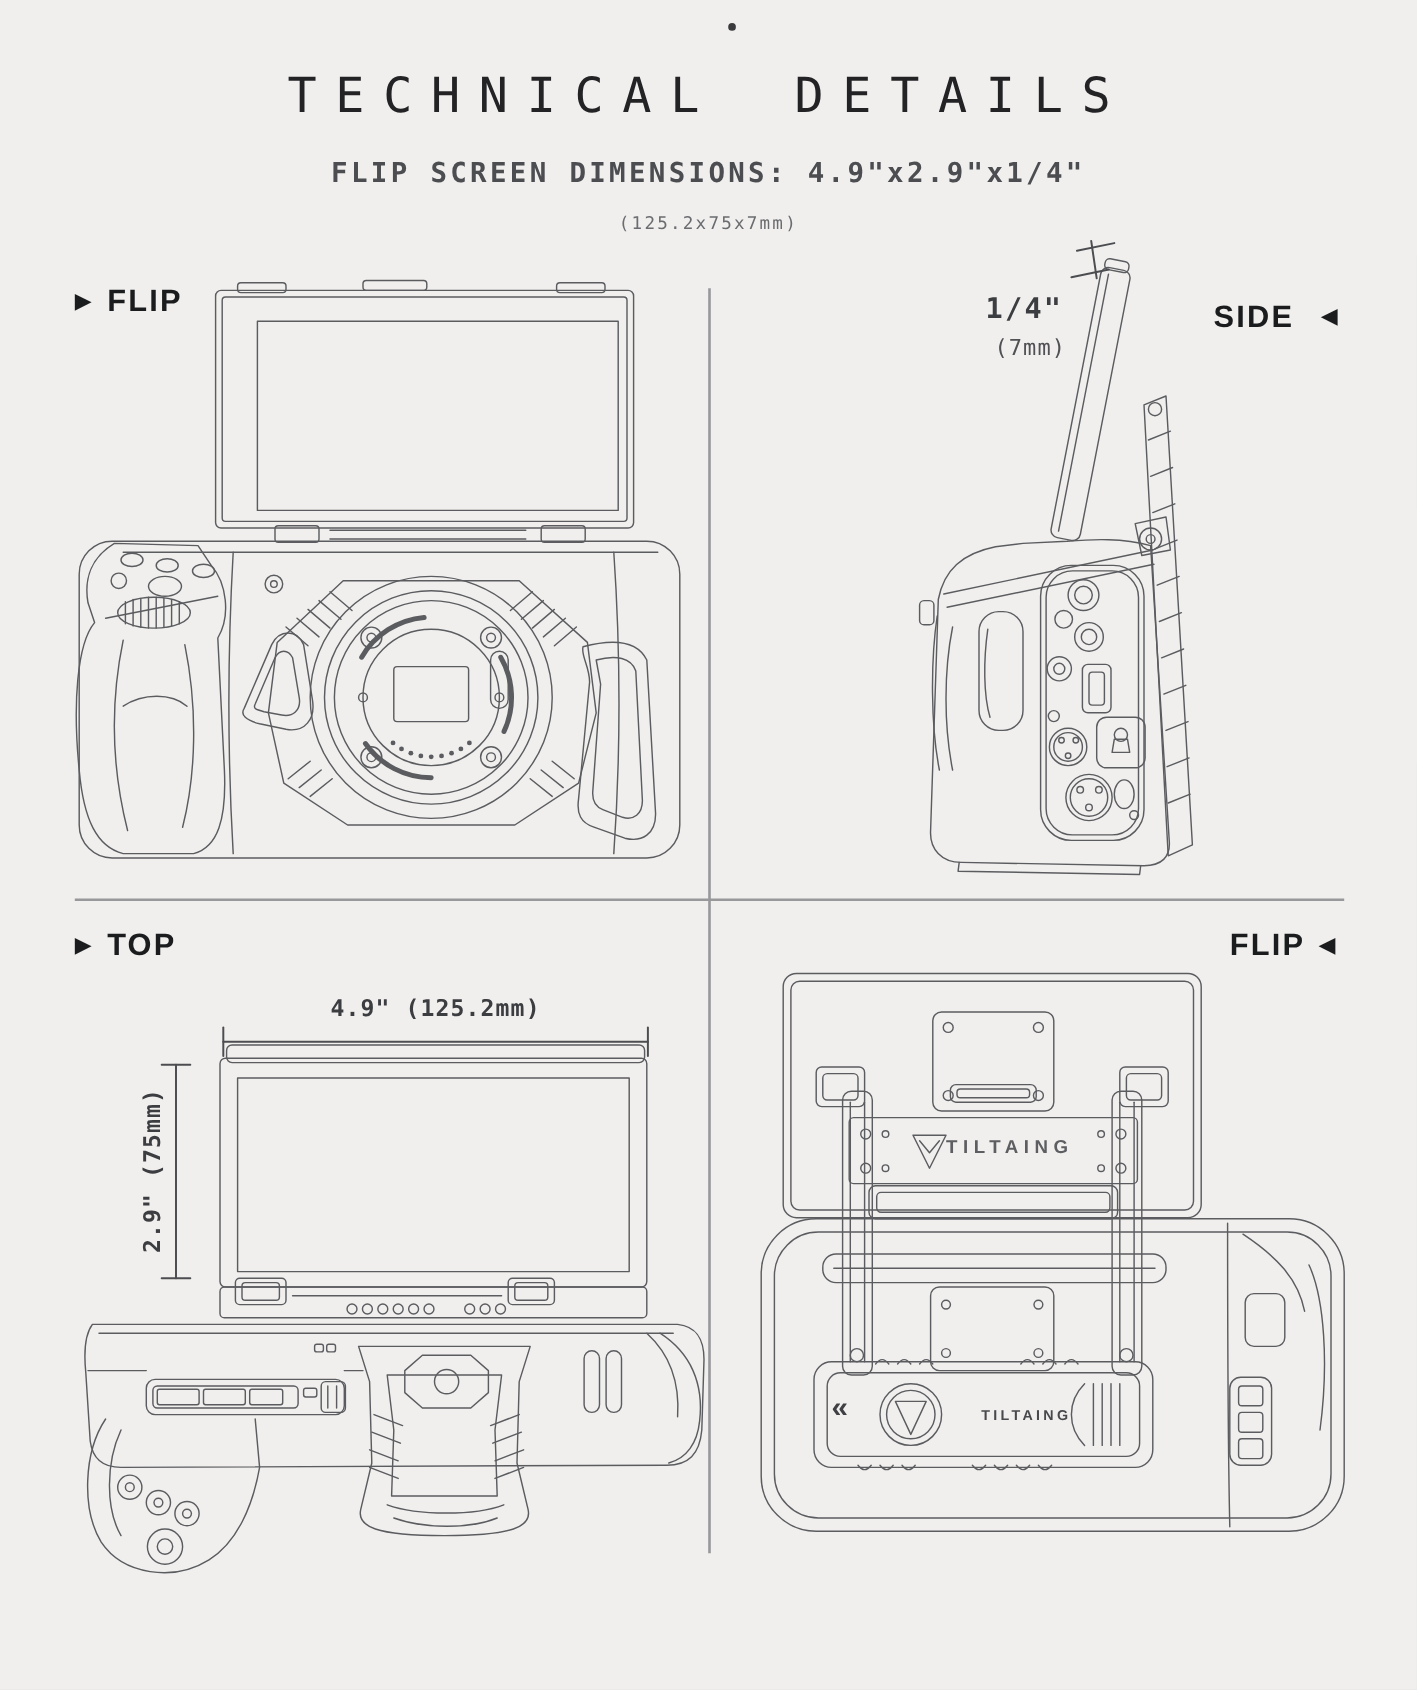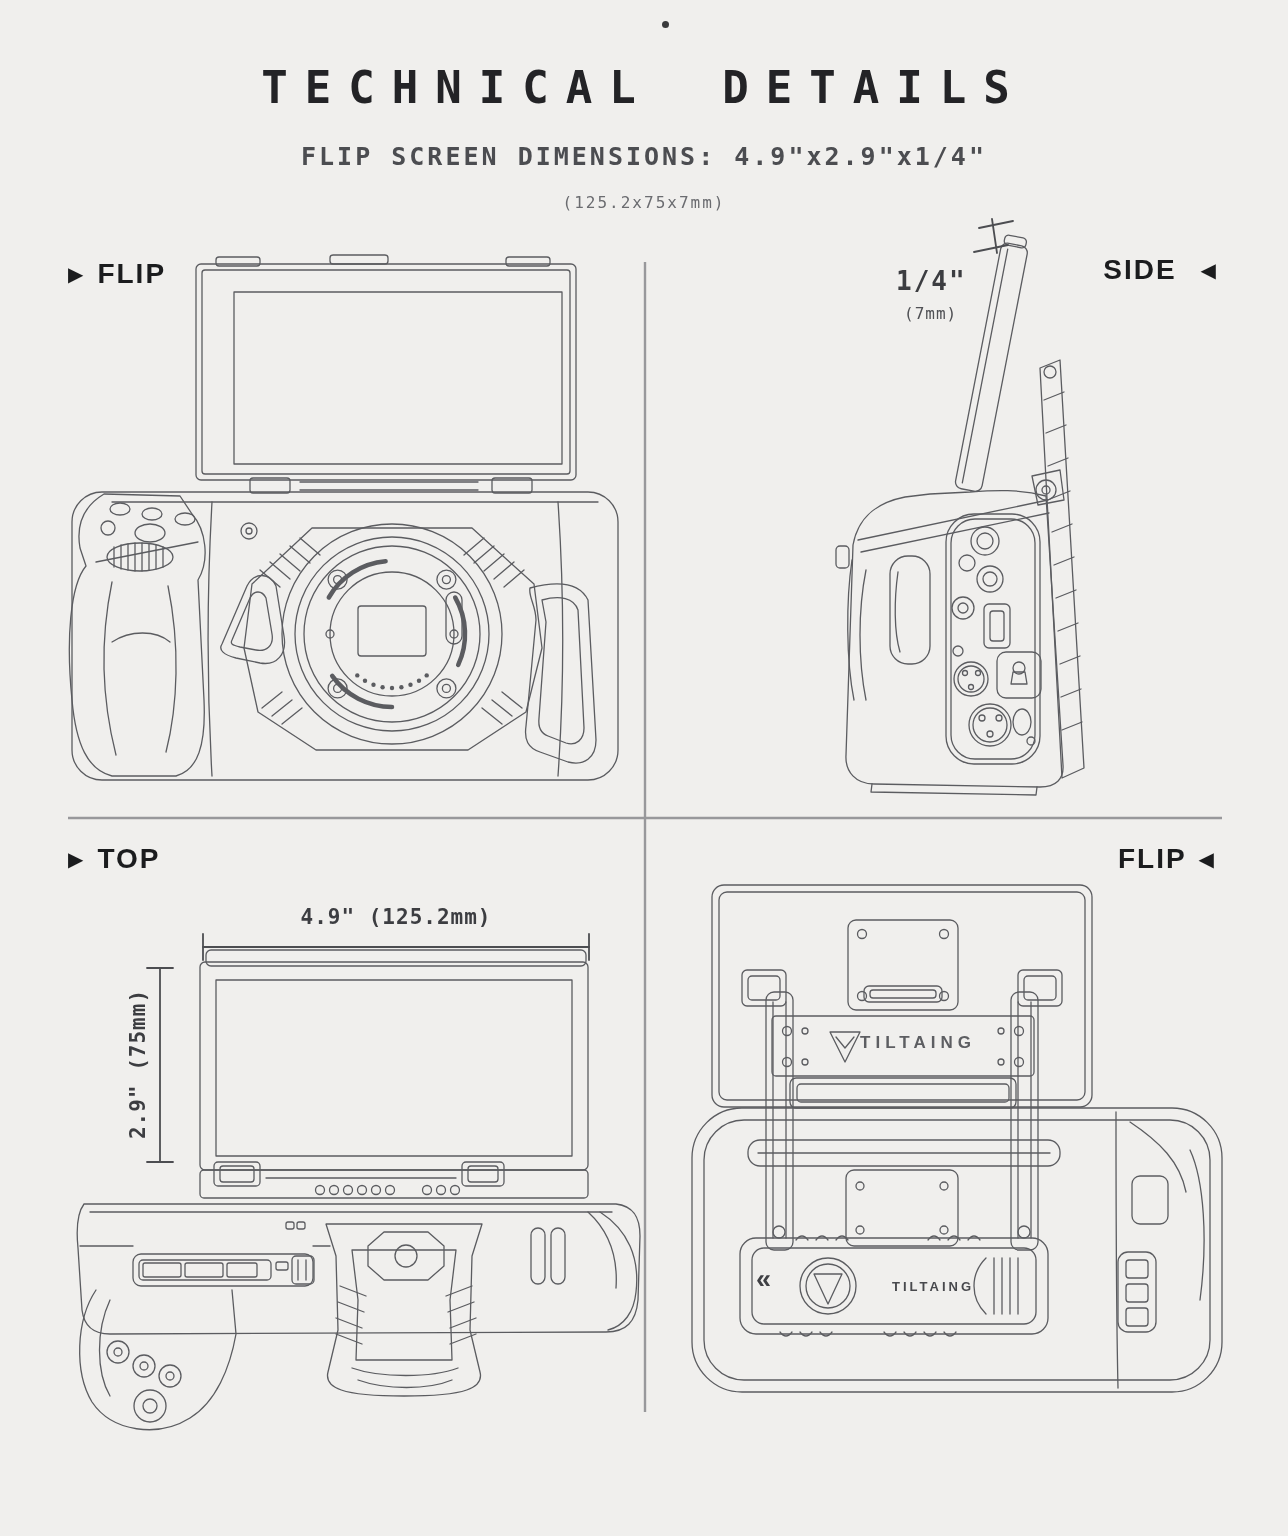--- a/index.html
+++ b/index.html
@@ -5,40 +5,40 @@
   html,body{margin:0;padding:0;background:#e8e8e6;}
   .page{
     position:relative;width:1288px;height:1536px;margin:0 auto;
     background:#f0efed;overflow:hidden;
     font-family:"Liberation Sans","DejaVu Sans",sans-serif;
   }
   .mono{font-family:"DejaVu Sans Mono","Liberation Mono",monospace;}
   .bullet-dot{position:absolute;left:662px;top:21px;width:7px;height:7px;border-radius:50%;background:#3a3a3c;}
   .title{
     position:absolute;top:62px;left:0;width:100%;text-align:center;
-    font-size:44px;font-weight:bold;letter-spacing:17px;word-spacing:26px;color:#232326;
+    font-size:44px;font-weight:normal;letter-spacing:17px;word-spacing:26px;color:#232326;
   }
   .subtitle{
     position:absolute;top:142px;left:0;width:100%;text-align:center;
     font-size:25px;font-weight:bold;letter-spacing:3px;color:#4c4d51;
   }
   .metric{
     position:absolute;top:193px;left:0;width:100%;text-align:center;
     font-size:16px;letter-spacing:2px;color:#6b6c70;
   }
   .view-label{
     position:absolute;display:flex;align-items:center;gap:12px;
     font-weight:bold;font-size:28px;letter-spacing:2px;color:#1b1c1e;
   }
   .view-label .marker{font-size:20px;line-height:1;}
   .dim{position:absolute;color:#3c3d41;font-weight:bold;}
   .dim-width{left:246px;top:905px;width:300px;text-align:center;font-size:21px;letter-spacing:1px;}
   .dim-height{left:14px;top:1052px;width:248px;text-align:center;font-size:21px;letter-spacing:1px;transform:rotate(-90deg);}
   .dim-thick-in{left:896px;top:266px;font-size:26px;letter-spacing:2px;}
-  .dim-thick-mm{left:904px;top:304px;font-size:16px;font-weight:normal;color:#505155;letter-spacing:1px;}
+  .dim-thick-mm{left:904px;top:304px;font-size:20px;font-weight:normal;color:#505155;letter-spacing:1px;}
   .plate-logo{
     position:absolute;left:852px;top:1033px;width:132px;text-align:center;
     font-size:17px;font-weight:bold;letter-spacing:5px;color:#5d5e62;
   }
   .battery-logo{
     position:absolute;left:872px;top:1279px;width:122px;text-align:center;
     font-size:13px;font-weight:bold;letter-spacing:3px;color:#48494d;
   }
   .battery-chevrons{
     position:absolute;left:756px;top:1264px;font-size:27px;font-weight:bold;color:#3f4044;
@@ -59,21 +59,21 @@
   <div class="bullet-dot"></div>
 
   <div class="title mono">TECHNICAL DETAILS</div>
   <div class="subtitle mono">FLIP SCREEN DIMENSIONS: 4.9"x2.9"x1/4"</div>
   <div class="metric mono">(125.2x75x7mm)</div>
 
   <div class="view-label" style="left:68px;top:258px;">
     <span class="marker">▶</span>
     <span>FLIP</span>
   </div>
-  <div class="view-label" style="right:70px;top:254px;gap:24px;">
+  <div class="view-label" style="right:70px;top:272px;gap:24px;">
     <span>SIDE</span>
     <span class="marker">◀</span>
   </div>
   <div class="view-label" style="left:68px;top:843px;">
     <span class="marker">▶</span>
     <span>TOP</span>
   </div>
   <div class="view-label" style="right:72px;top:843px;">
     <span>FLIP</span>
     <span class="marker">◀</span>

